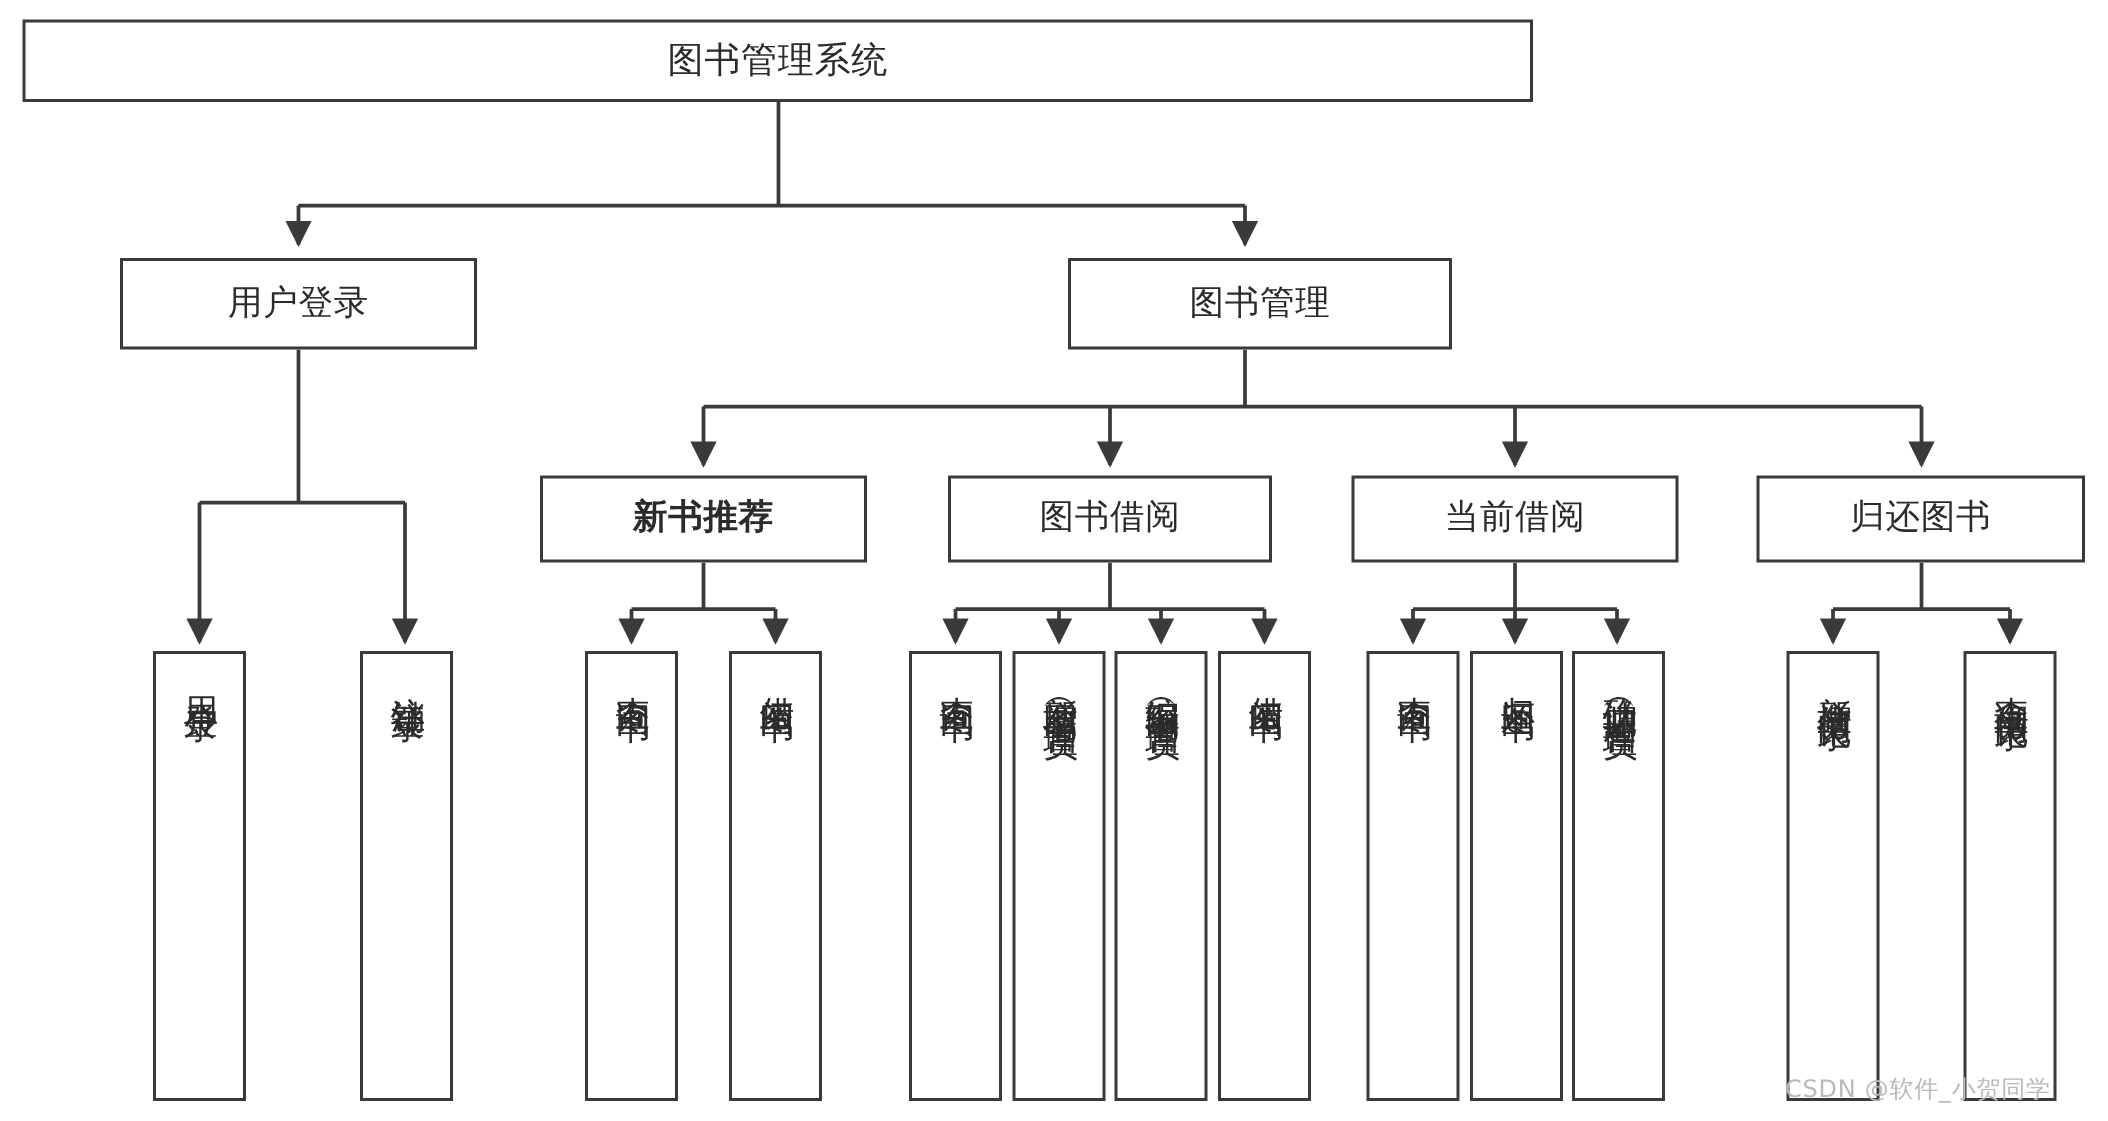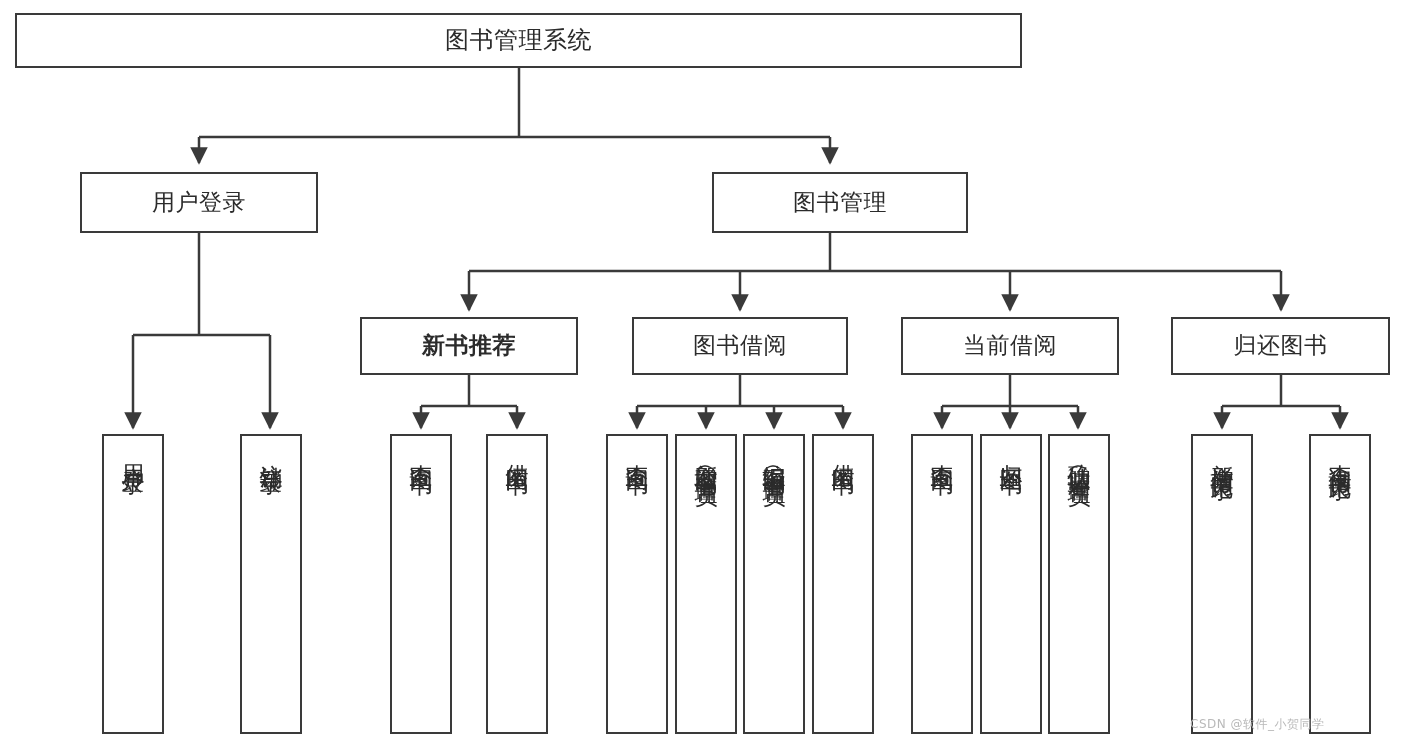--- a/index.html
+++ b/index.html
@@ -51,21 +51,21 @@
     text-orientation: upright;
     font-size: 23px;
     letter-spacing: 3px;
     line-height: 1;
     white-space: nowrap;
   }
   .watermark {
     position: absolute;
     left: 1190px;
     top: 716px;
-    font-size: 12px;
+    font-size: 16px;
     color: #b9b9b9;
     letter-spacing: 0.5px;
     white-space: nowrap;
   }
 </style>
 </head>
 <body>
 
 <div id="stage">
 

